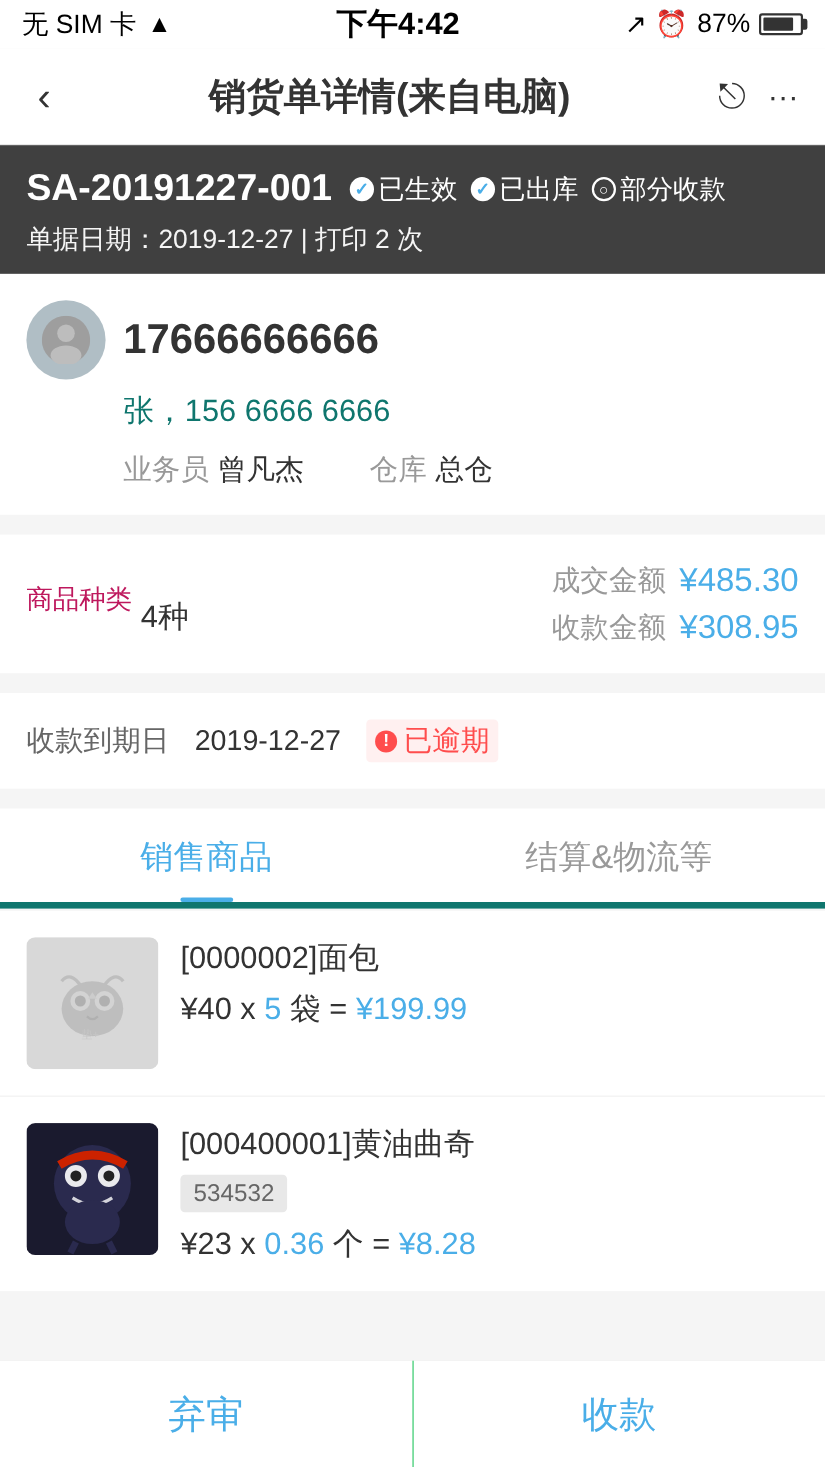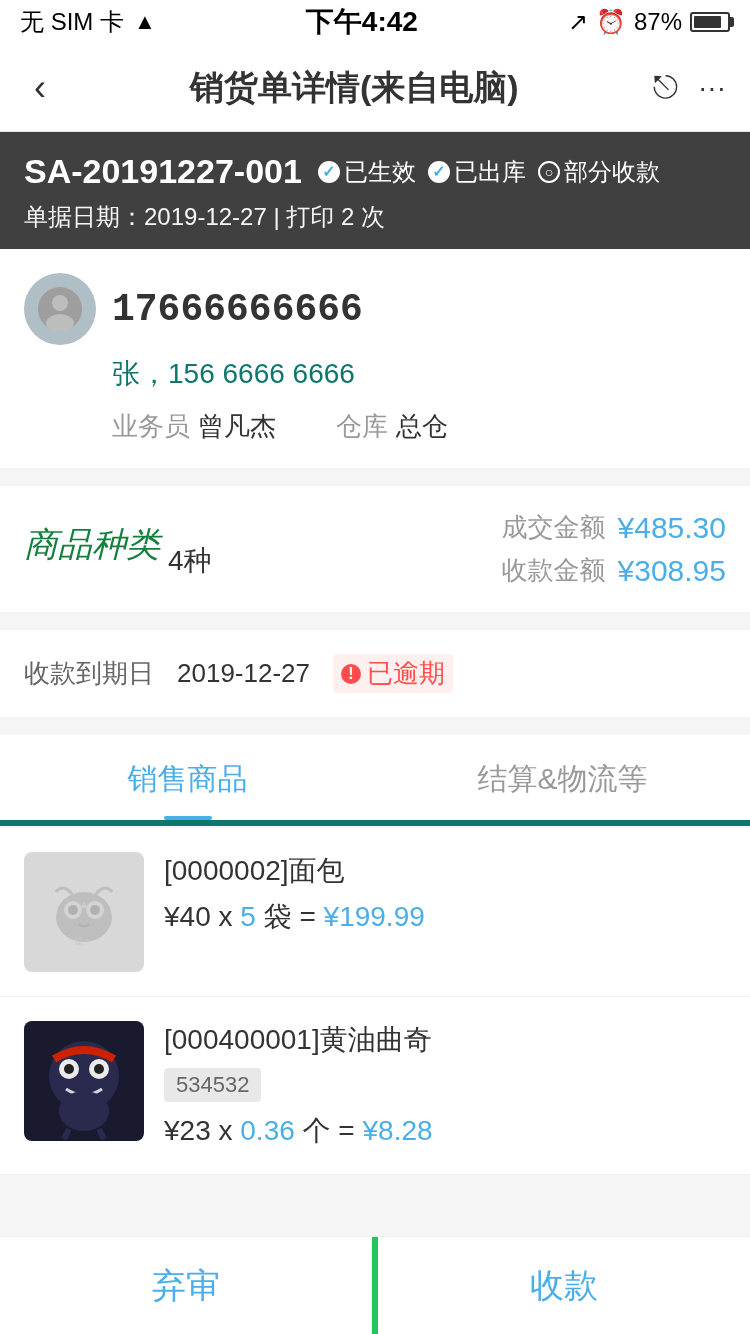--- a/index.html
+++ b/index.html
@@ -123,21 +123,20 @@
     .customer-section {
       background: #fff;
       padding: 24px;
       margin-bottom: 2px;
     }
     .customer-row {
       display: flex;
       align-items: center;
       gap: 16px;
       margin-bottom: 10px;
-      font-family: Liberation Mono, monospace;
     }
     .customer-avatar {
       width: 72px;
       height: 72px;
       border-radius: 50%;
       background: #B0BEC5;
       display: flex;
       align-items: center;
       justify-content: center;
       flex-shrink: 0;
@@ -189,23 +188,22 @@
       display: flex;
       align-items: flex-start;
       justify-content: space-between;
     }
     .summary-left {
       display: flex;
       align-items: center;
       gap: 8px;
     }
     .summary-label {
-      font-size: 34px;
-      color: #15803d;
-      font-style: italic;
+      font-size: 24px;
+      color: #be185d;
     }
     .summary-count {
       font-size: 28px;
       color: #333;
       font-weight: 500;
       margin-top: 32px;
     }
     .summary-right {
       display: flex;
       flex-direction: column;
@@ -369,21 +367,21 @@
       flex: 1;
       height: 100%;
       display: flex;
       align-items: center;
       justify-content: center;
       font-size: 34px;
       cursor: pointer;
     }
     .bottom-btn.cancel {
       color: #4AAEE8;
-      border-right: 6px solid #22c55e;
+      border-right: 1px solid #22c55e;
     }
     .bottom-btn.confirm {
       color: #4AAEE8;
     }
 
     
     .bottom-spacer {
       height: 98px;
     }
   </style>

